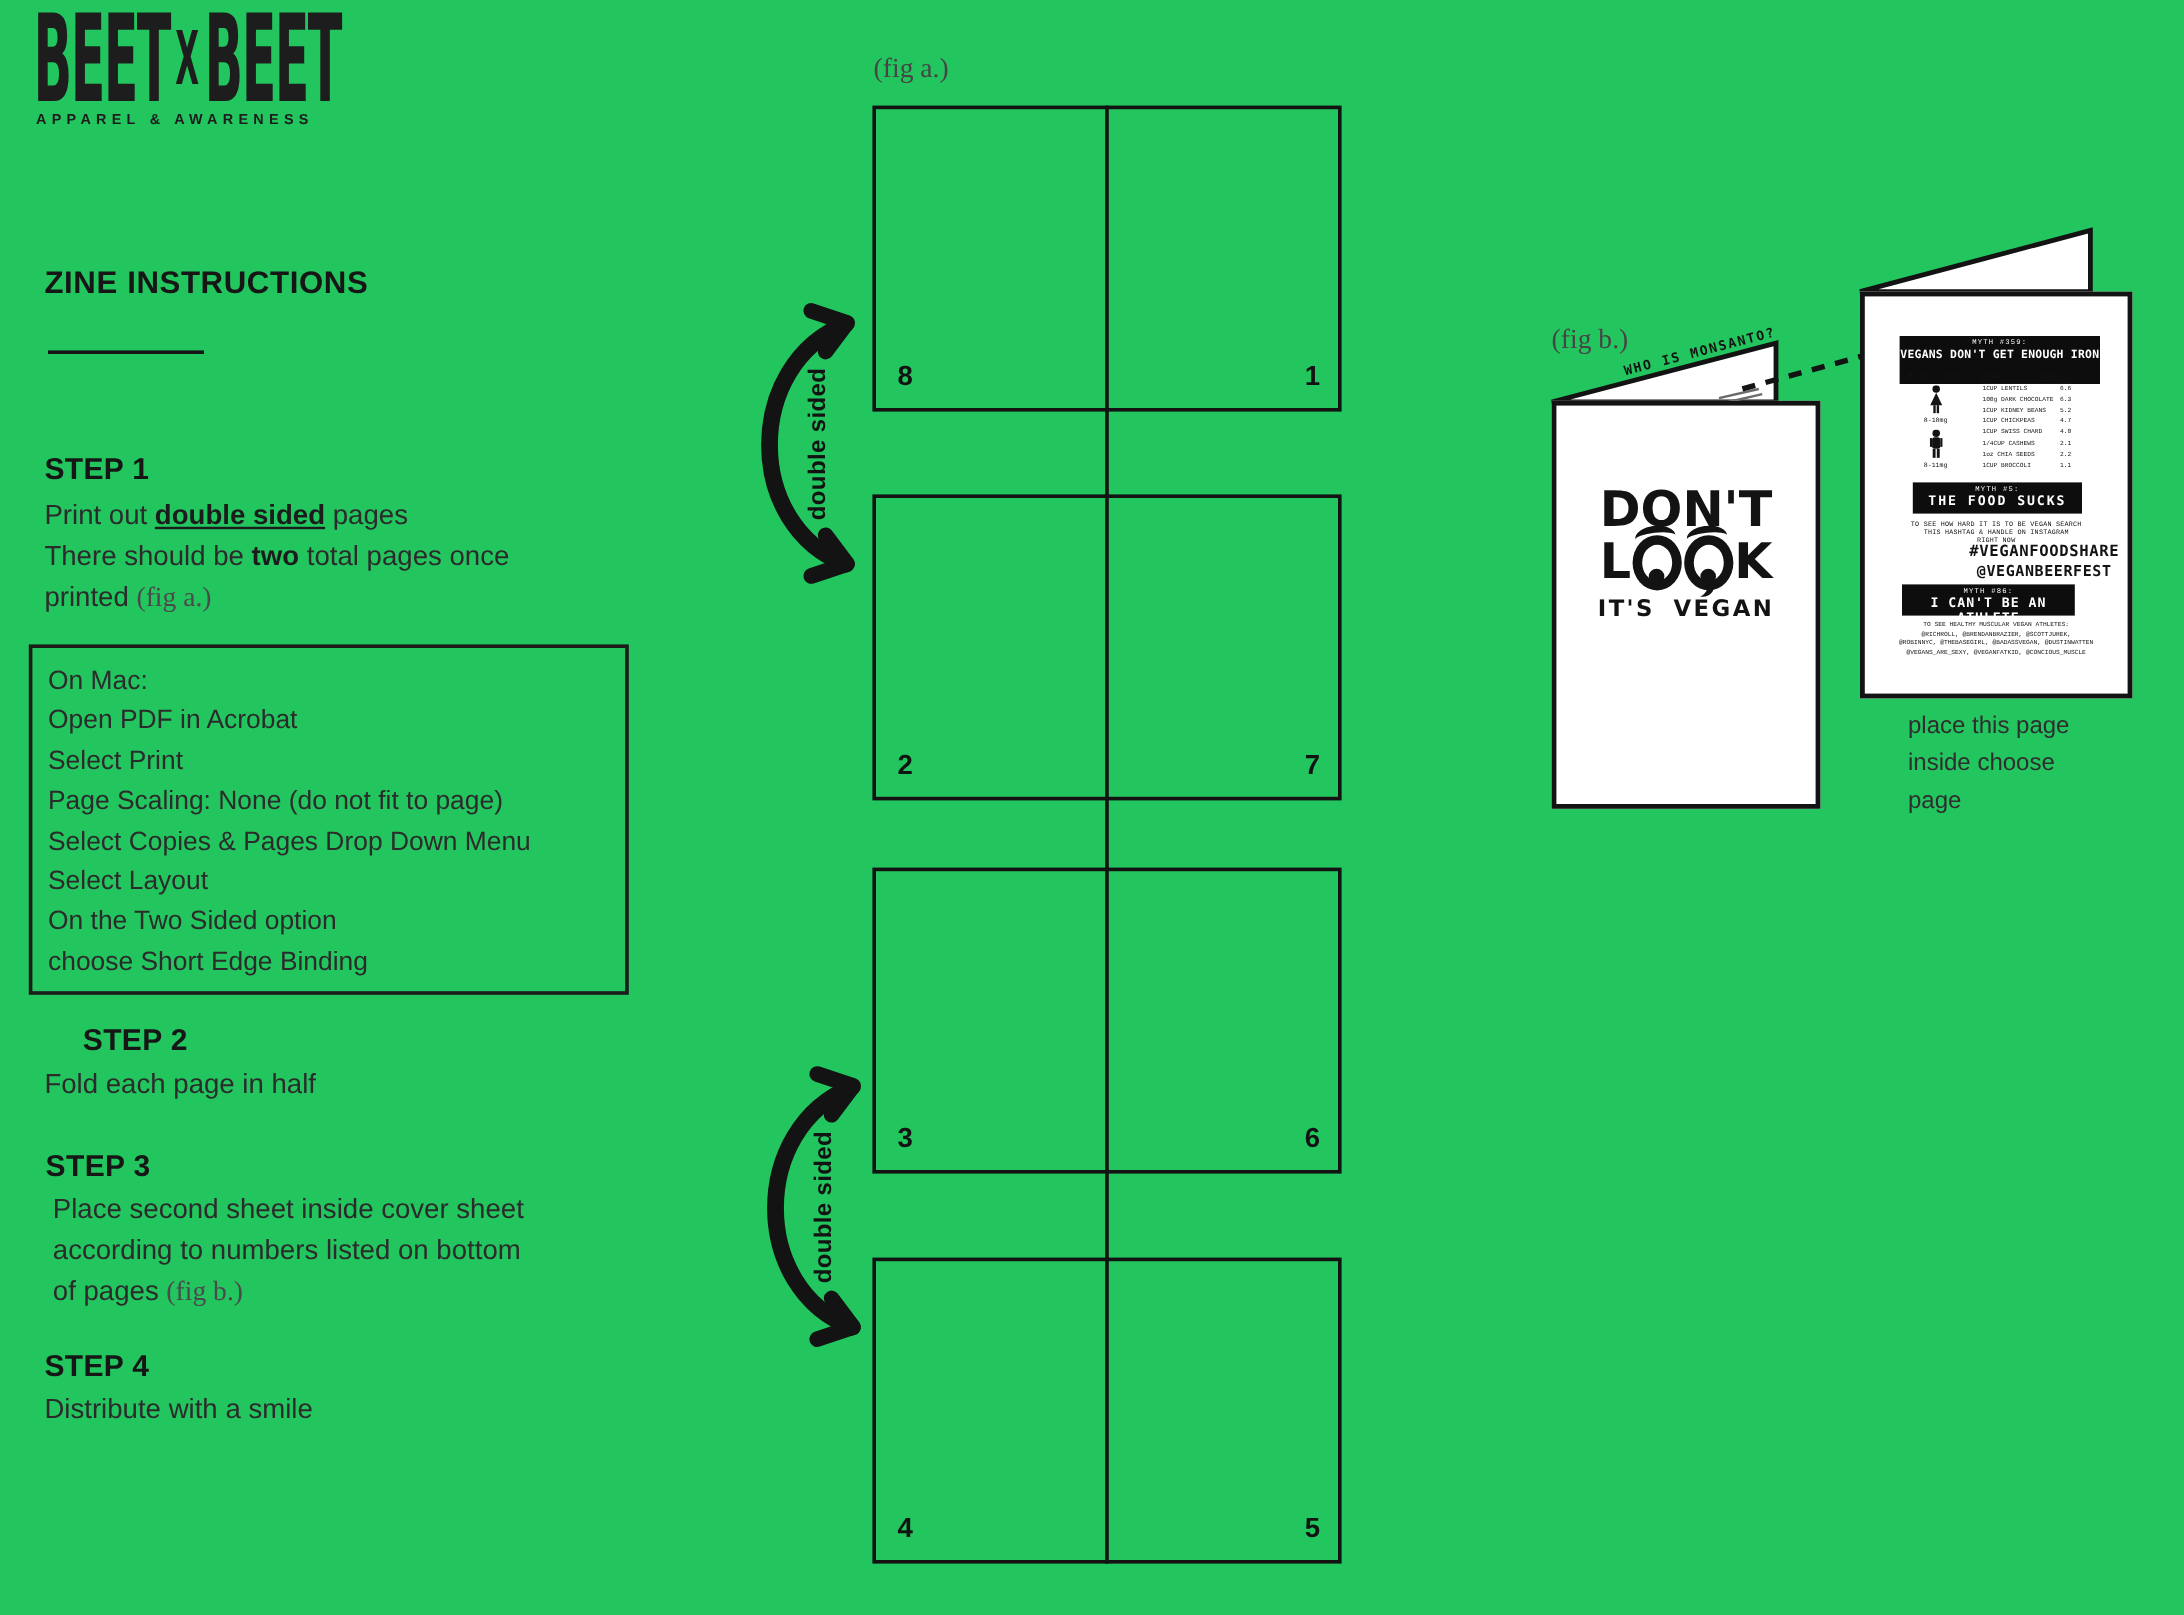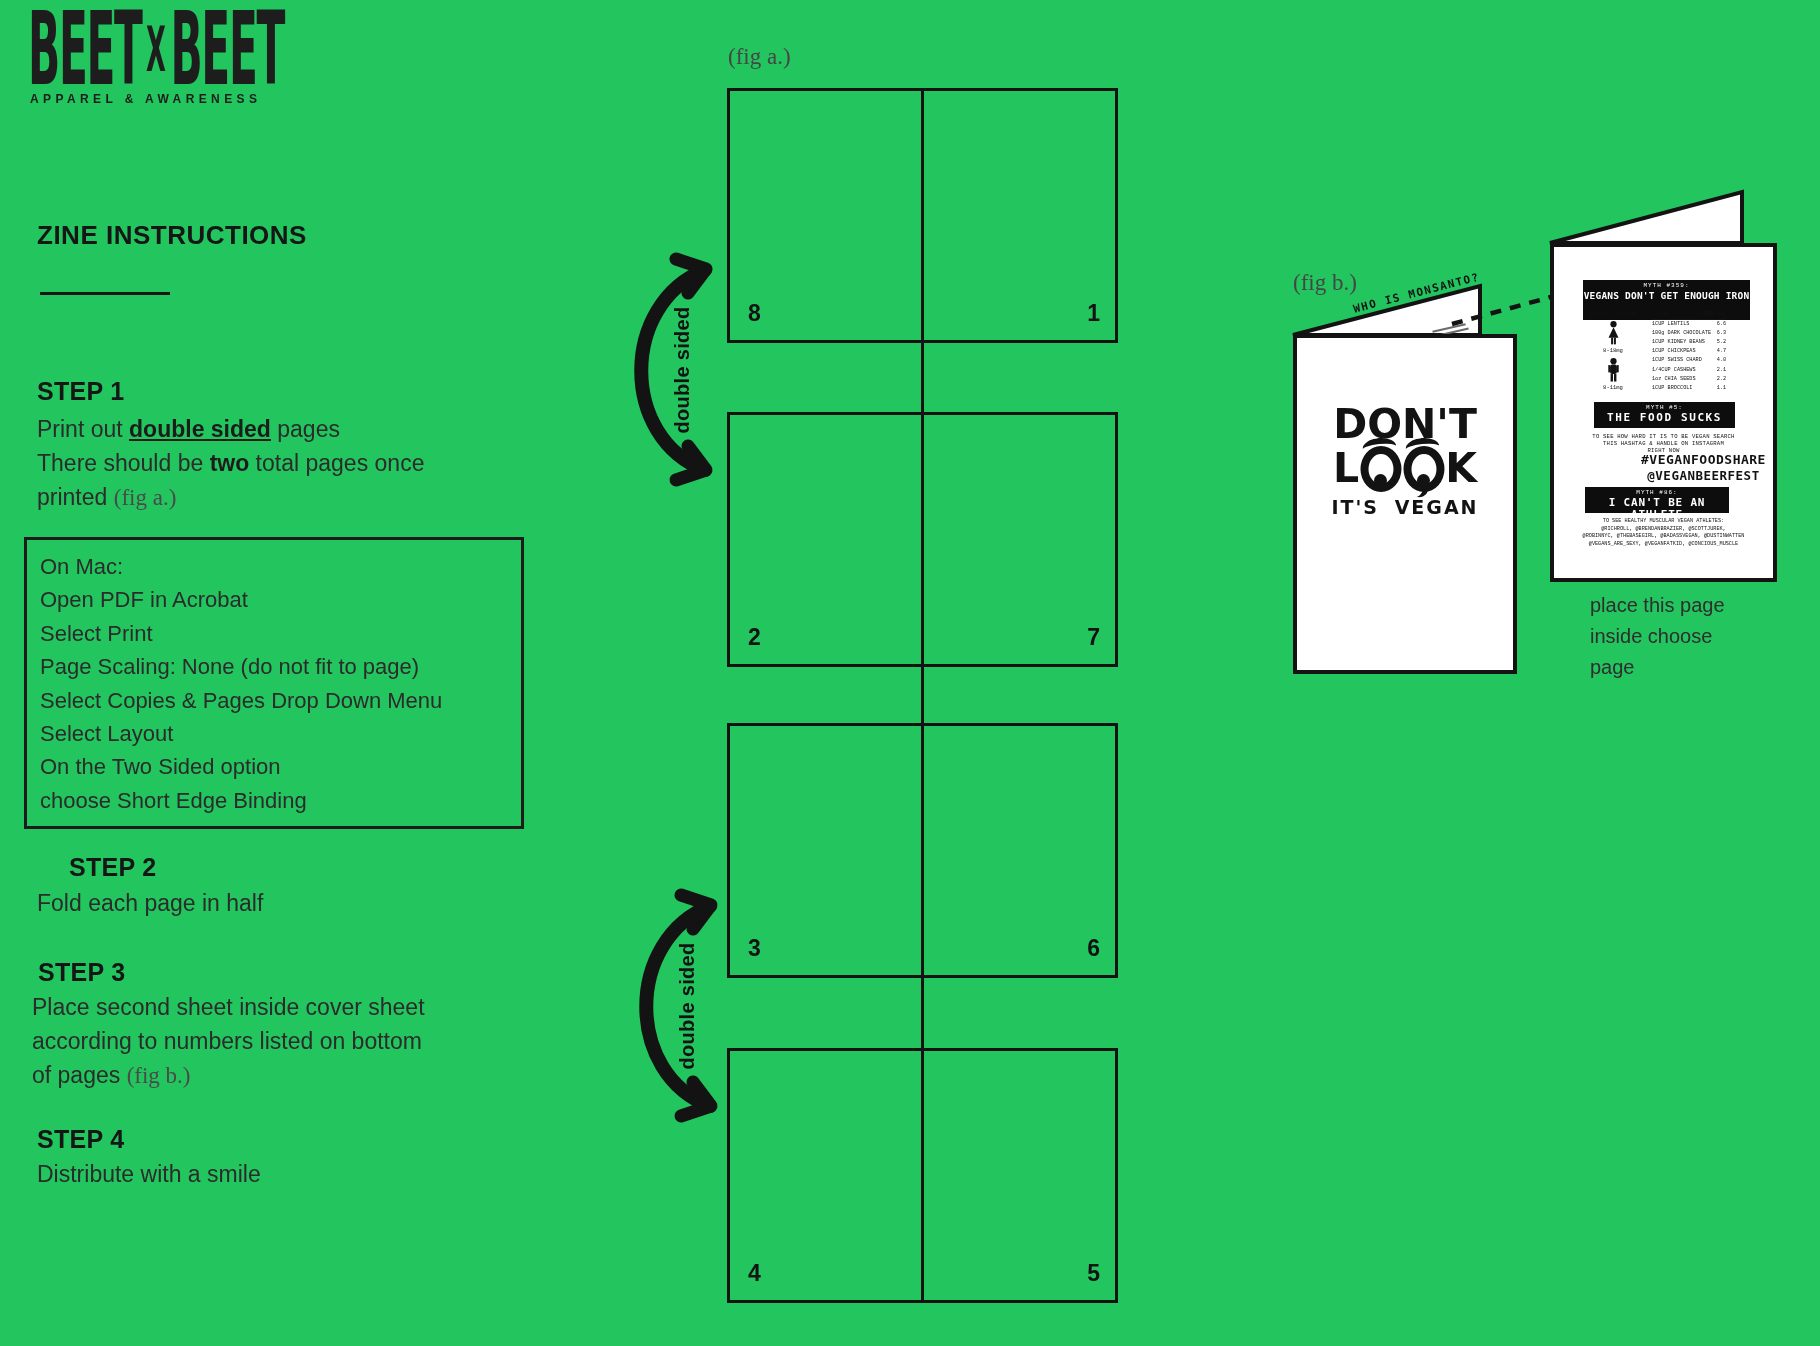--- a/index.html
+++ b/index.html
@@ -133,21 +133,21 @@
     <div class="bline">Select Copies &amp; Pages Drop Down Menu</div>
     <div class="bline">Select Layout</div>
     <div class="bline">On the Two Sided option</div>
     <div class="bline">choose Short Edge Binding</div>
   </div>
 
   <div class="abs step-head" style="left:37px;top:853px;margin-left:32px;">STEP 2</div>
   <div class="abs step-body" style="left:37px;top:886px;">Fold each page in half</div>
 
   <div class="abs step-head" style="left:38px;top:958px;">STEP 3</div>
-  <div class="abs step-body" style="left:32px;top:990px;">
+  <div class="abs step-body" style="left:44px;top:990px;">
     <div>Place second sheet inside cover sheet</div>
     <div>according to numbers listed on bottom</div>
     <div><span>of pages </span><span class="figref">(fig b.)</span></div>
   </div>
 
   <div class="abs step-head" style="left:37px;top:1125px;">STEP 4</div>
   <div class="abs step-body" style="left:37px;top:1157px;">Distribute with a smile</div>
 
   <div class="fig-label" style="left:728px;top:44px;">(fig a.)</div>
   <div class="spine"></div>

